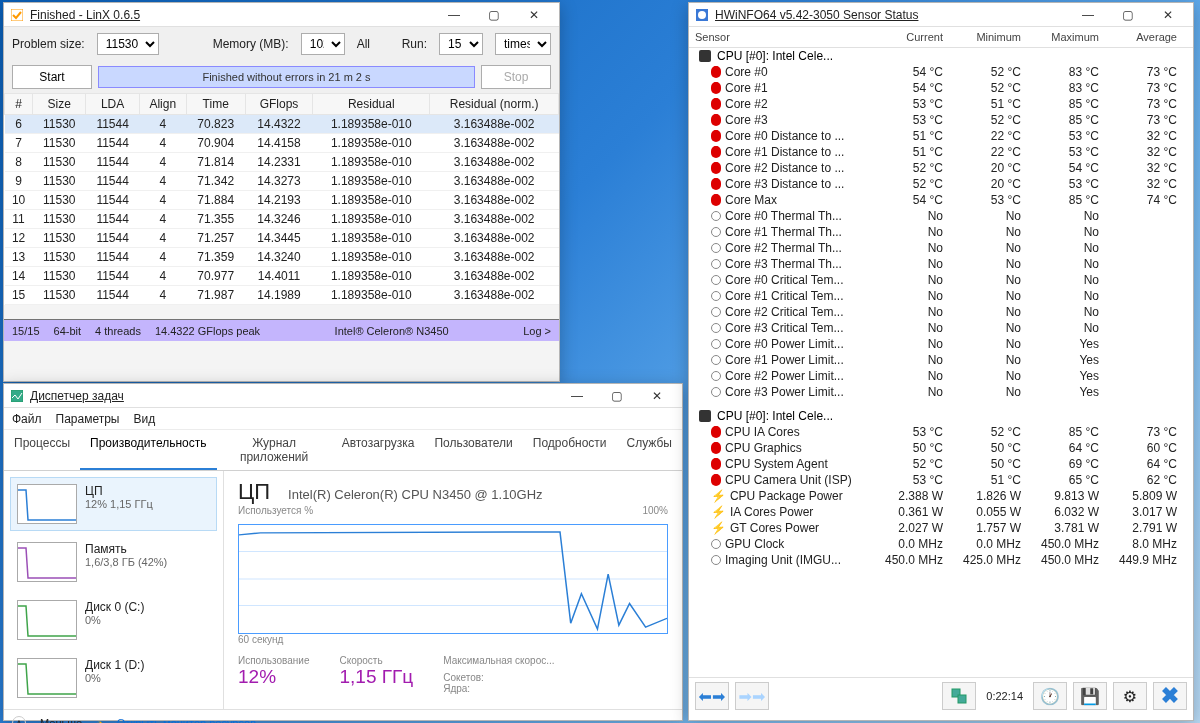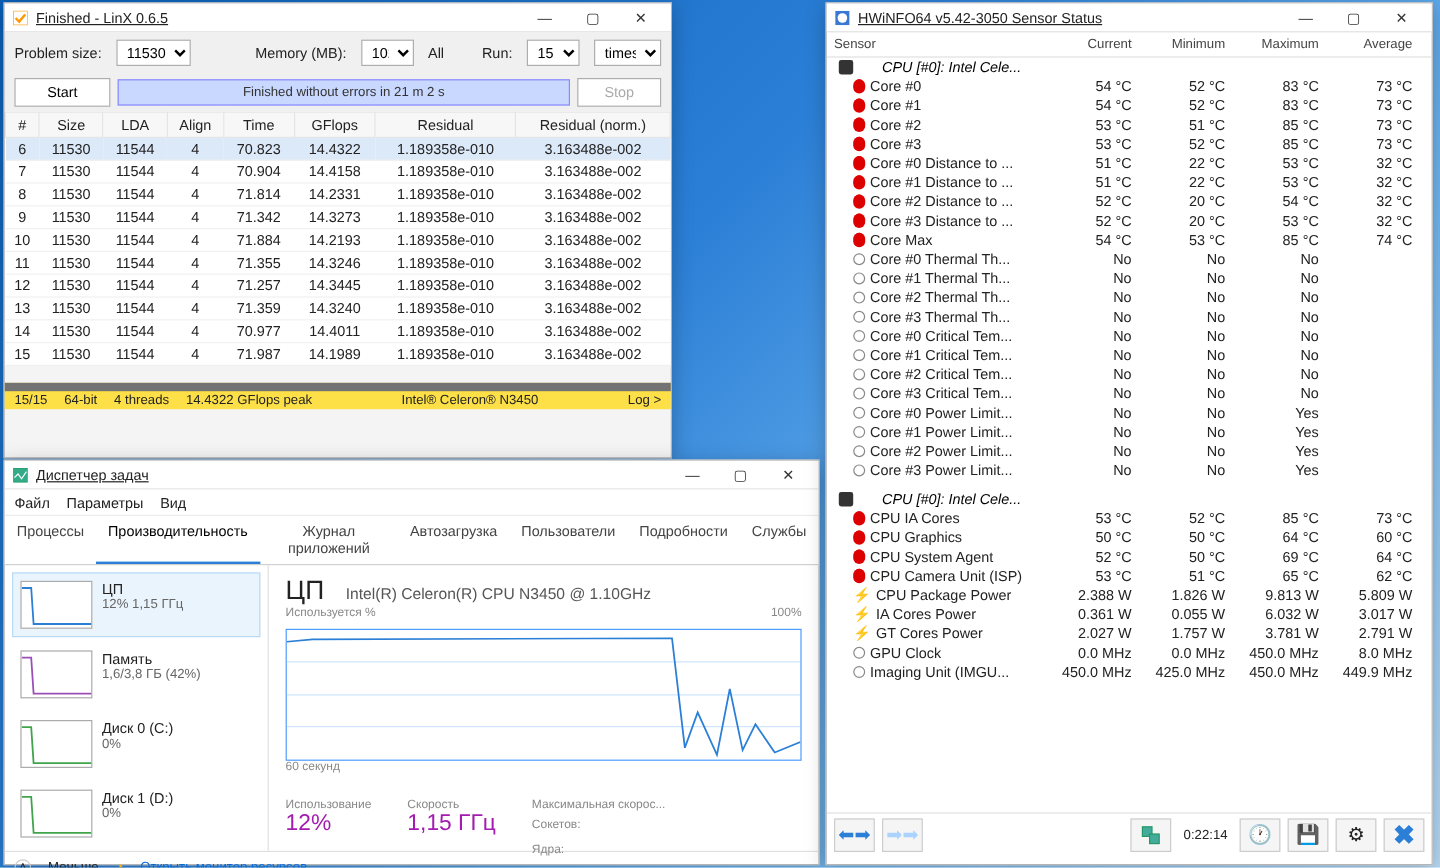--- a/index.html
+++ b/index.html
@@ -17,21 +17,21 @@
   #linx { left: 3px; top: 2px; width: 557px; height: 380px; }
   .lx-opts { display: flex; align-items: center; gap: 12px; padding: 6px 8px; background: #f0f0f0; font-size: 12px; }
   .sel { height: 22px; border: 1px solid #adadad; background: #fff; padding: 0 4px; font-size: 12px; }
   .btn { height: 24px; border: 1px solid #adadad; background: #fff; padding: 0 14px; font-size: 12px; cursor: pointer; }
   .lx-ctl { display: flex; align-items: center; gap: 6px; padding: 4px 8px; background: #f0f0f0; }
   .lx-prog { flex: 1; height: 22px; border: 1px solid #8a8aff; background: #c9d8ff; display: flex; align-items: center; justify-content: center; font-size: 11px; color: #333; }
   .tbl { width: 100%; border-collapse: collapse; font-size: 12px; background: #fff; }
   .tbl th { background: #f7f7f7; border: 1px solid #e5e5e5; padding: 3px 4px; font-weight: 400; text-align: center; }
   .tbl td { border-bottom: 1px solid #f0f0f0; padding: 2px 4px; text-align: center; }
   .tbl tr.sel-row td { background: #dce9f9; }
-  .status { height: 22px; display: flex; align-items: center; gap: 14px; padding: 0 8px; background: #fde047; border-top: 7px solid #737373; font-size: 11px; }
+  .status { height: 22px; display: flex; align-items: center; gap: 14px; padding: 0 8px; background: #c4b5fd; border-top: 1px solid #737373; font-size: 11px; }
   .status span:nth-child(5){ flex:1; text-align:center; }
   .tbl-wrap { height: 226px; overflow: hidden; }
 
   
   #tm { left: 3px; top: 383px; width: 680px; height: 338px; background:#fff;}
   .tm-tabs { display: flex; border-bottom: 1px solid #d0d0d0; font-size: 12px; background:#fff;}
   .tm-tab { padding: 6px 10px; cursor: pointer; color:#444;text-align:center; }
   .tm-tab.active { border-bottom: 2px solid #2b7fd6; color:#000; font-weight:500;}
   .tm-body { display: flex; height: 238px; }
   .tm-side { width: 220px; border-right: 1px solid #e0e0e0; overflow:hidden; padding:6px;}
@@ -41,35 +41,35 @@
   .tm-meta .n { font-size:12px; }
   .tm-meta .v { font-size:11px; color:#666; }
   .tm-main { flex:1; padding: 8px 14px; }
   .tm-h { display:flex; align-items:baseline; gap:18px; }
   .tm-h .big { font-size:22px; font-weight:300; }
   .tm-h .sub { font-size:13px; color:#555; }
   .tm-graph { height:110px; border:1px solid #4a9cff; margin-top:8px; position:relative; background:linear-gradient(to bottom, #fff 0%, #fff 100%); }
   .tm-graph svg { width:100%; height:100%; }
   .tm-gl { display:flex; justify-content:space-between; font-size:10px; color:#888; }
   .tm-stats { display:flex; gap:30px; margin-top:10px; font-size:12px;}
-  .tm-stats .lbl{ font-size:10px; color:#888;margin-top:10px;}
+  .tm-stats .lbl{ font-size:10px; color:#888;}
   .tm-stats .val{ font-size:19px; color:#a21caf;}
   .tm-foot { height:26px; border-top:1px solid #e0e0e0; display:flex; align-items:center; gap:14px; padding:0 8px; font-size:11px;}
   .tm-foot a{ color:#0a6bd6; text-decoration:none; cursor:pointer;}
 
   
   #hw { left: 688px; top: 2px; width: 506px; height: 719px; background:#fff;}
   .hw-hdr { display:flex; font-size:11px; color:#444; border-bottom:1px solid #e0e0e0; padding:4px 0 4px 6px;}
   .hw-hdr div:nth-child(1){ width:180px;}
   .hw-hdr div{ width:78px; text-align:right; padding-right:10px;}
   .hw-body { height: 630px; overflow:hidden; border-bottom:1px solid #e0e0e0;}
   .hw-row, .hw-grp { display:flex; align-items:center; font-size:12px; padding:1px 0 1px 6px; }
   .hw-row .n { width:180px; display:flex; align-items:center; gap:4px; padding-left:16px; overflow:hidden; text-overflow:ellipsis; white-space:nowrap;}
   .hw-row .v { width:78px; text-align:right; padding-right:10px;}
-  .hw-grp { color:#000; font-style:italic; padding-left:10px; gap:24px;}
+  .hw-grp { color:#000; padding-left:10px; gap:6px;}
   .hw-grp .chip{ width:12px; height:12px; background:#333; border-radius:2px;}
   .ic-t { width:10px; height:12px; display:inline-block; background:linear-gradient(to bottom,#d00 0%,#d00 60%,#d00 100%); border-radius:5px 5px 5px 5px; position:relative;}
   .ic-t::before{content:'';position:absolute;left:2px;top:0;width:6px;height:8px;background:#d00;border-radius:3px 3px 0 0;}
   .ic-c { width:10px; height:10px; border:1px solid #888; border-radius:50%; display:inline-block;}
   .hw-tb { height:36px; display:flex; align-items:center; gap:6px; padding:0 6px;}
   .hw-tb .tbtn{ width:34px; height:28px; border:1px solid #ccc; background:#f5f5f5; display:flex; align-items:center; justify-content:center; cursor:pointer; font-size:16px;}
   .hw-tb .clk{ font-size:11px; padding:0 4px;}
 </style>
 </head>
 <body>

